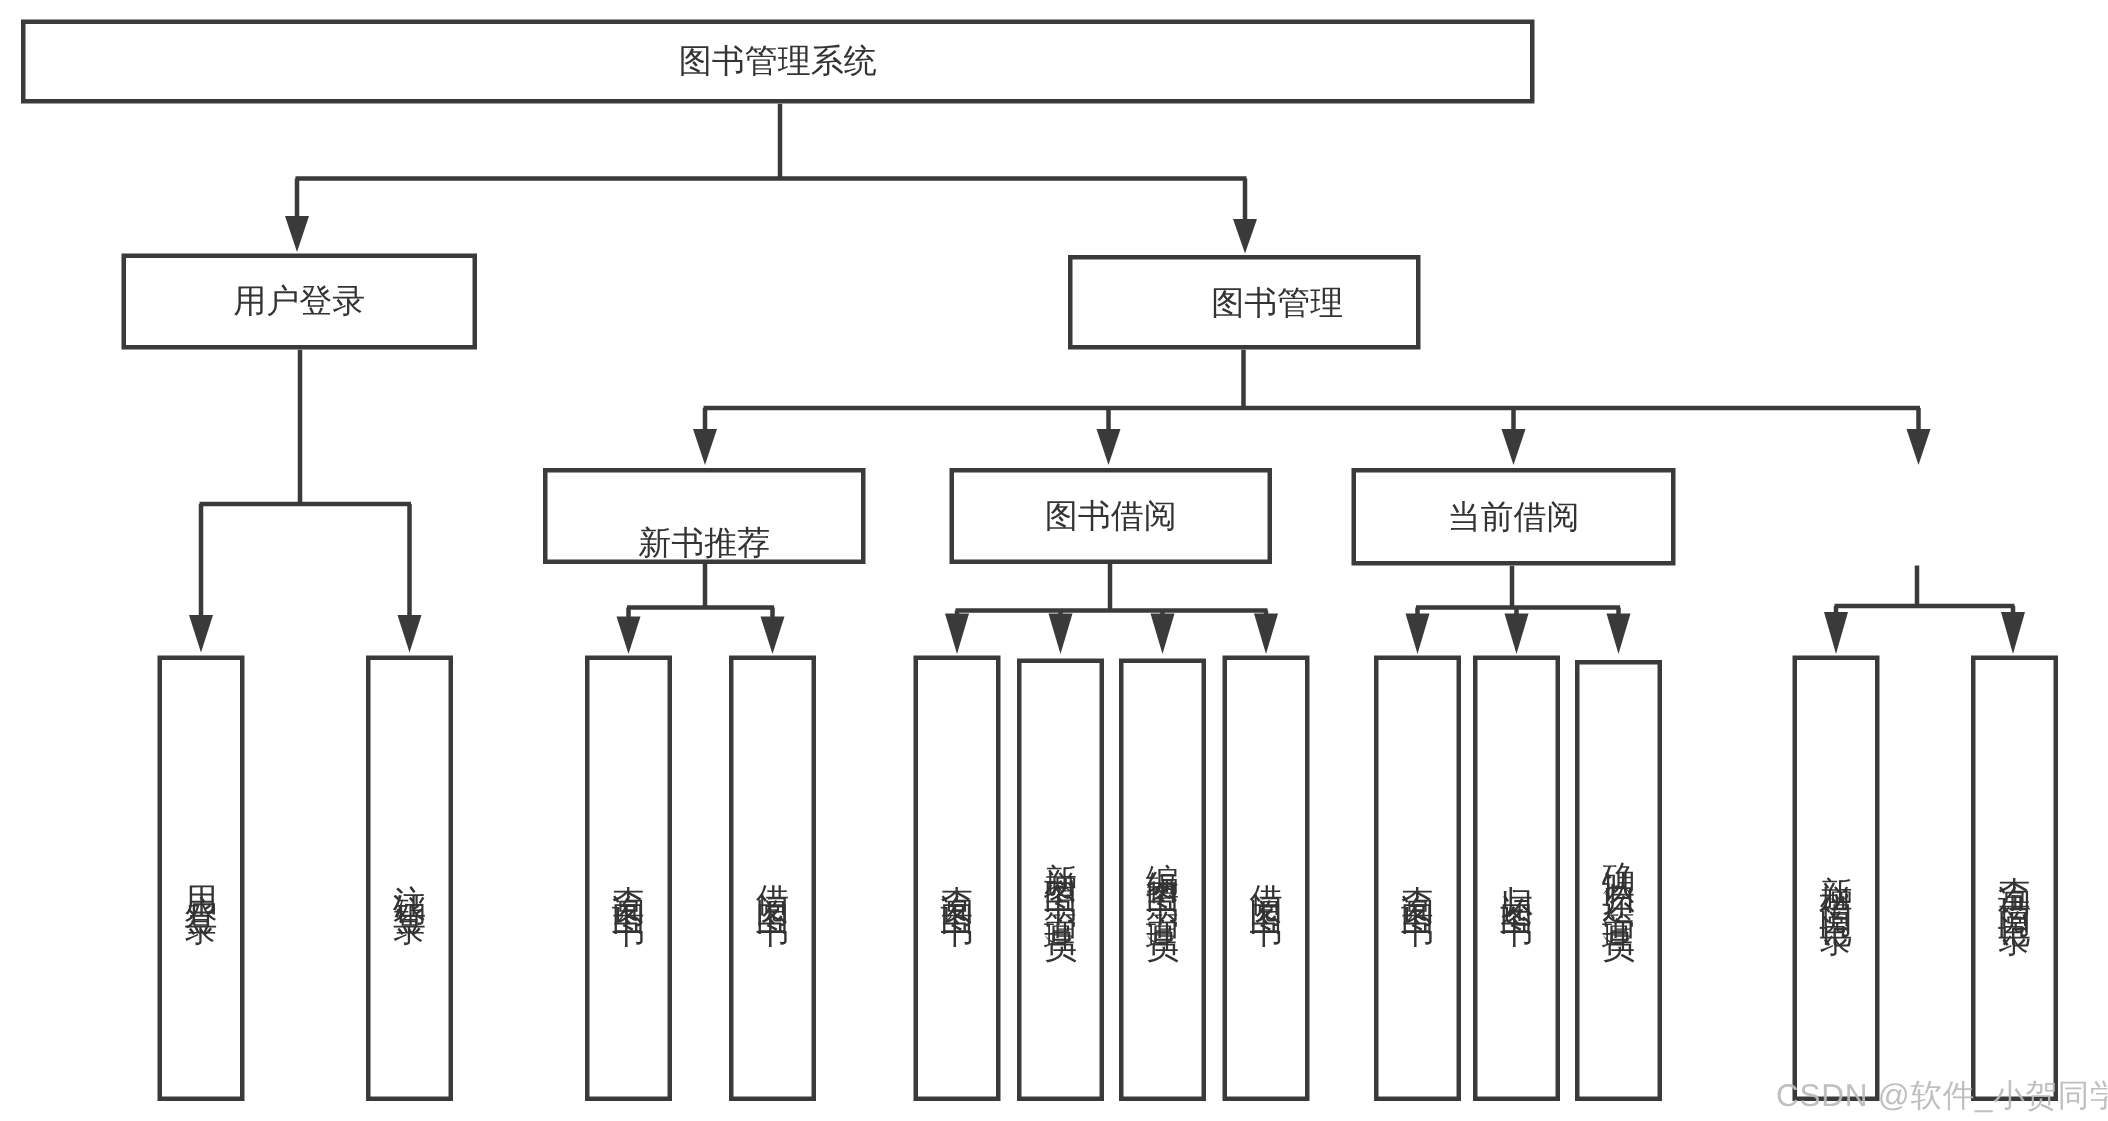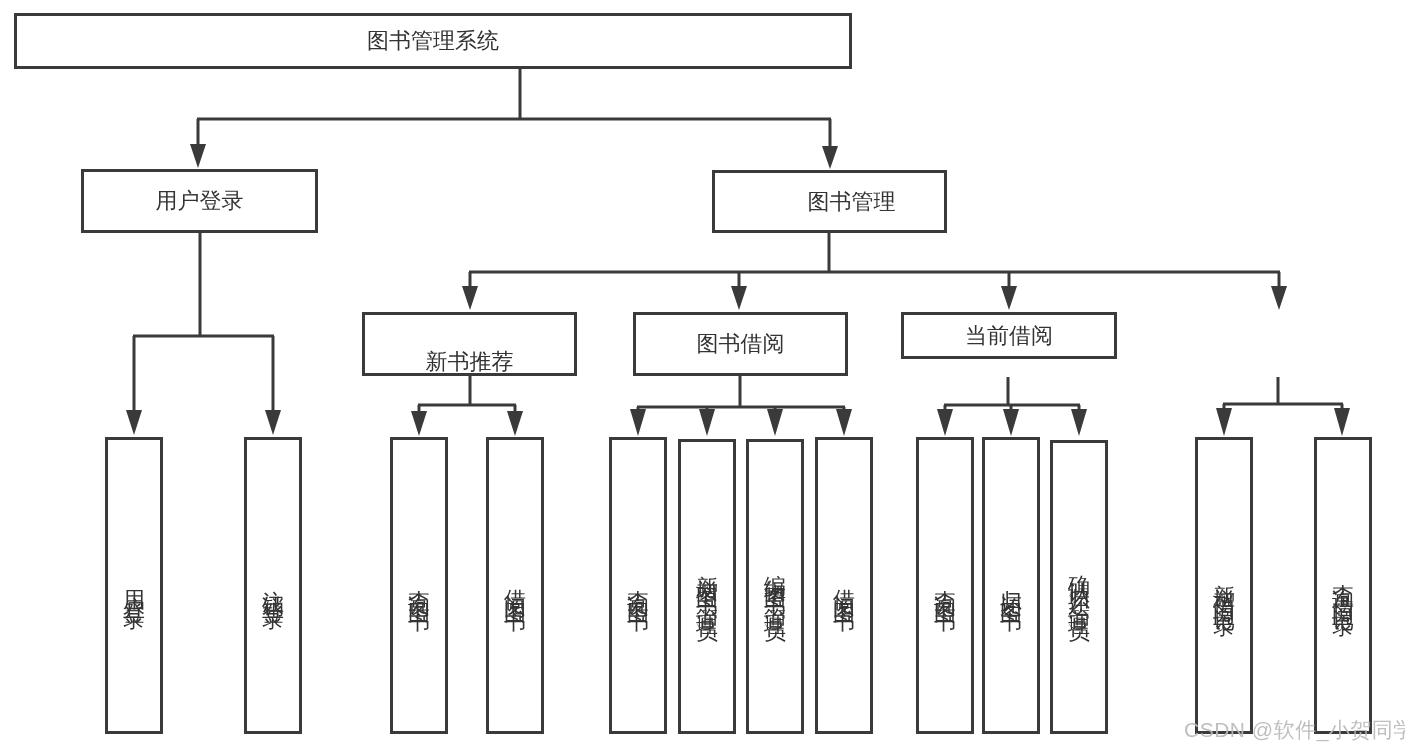--- a/index.html
+++ b/index.html
@@ -101,21 +101,21 @@
       <polygon points="699,409 715,409 707,436" fill="#3a3a3a"></polygon>
       <polygon points="767,409 783,409 775,436" fill="#3a3a3a"></polygon>
       <polygon points="836,409 852,409 844,436" fill="#3a3a3a"></polygon>
       <polygon points="937,409 953,409 945,436" fill="#3a3a3a"></polygon>
       <polygon points="1003,409 1019,409 1011,436" fill="#3a3a3a"></polygon>
       <polygon points="1071,409 1087,409 1079,436" fill="#3a3a3a"></polygon>
       <polygon points="1216,408 1232,408 1224,436" fill="#3a3a3a"></polygon>
       <polygon points="1334,408 1350,408 1342,436" fill="#3a3a3a"></polygon>
     </svg>
 
-  <div class="node" style="left:14px; top:13px; width:838px; height:56px;">
+  <div class="node" style="left:14px; top:13px; width:1009px; height:56px;">
     <span class="node-label">图书管理系统</span>
   </div>
 
   <div class="node" style="left:81px; top:169px; width:237px; height:64px;">
     <span class="node-label">用户登录</span>
   </div>
   <div class="node" style="left:712px; top:170px; width:235px; height:63px;padding-left:44px;">
     <span class="node-label">图书管理</span>
   </div>
 
@@ -125,21 +125,21 @@
   <div class="node vert" style="left:244px; top:437px; width:58px; height:297px;">
     <span class="node-label">注销登录</span>
   </div>
 
   <div class="node" style="left:362px; top:312px; width:215px; height:64px;align-items:flex-end;">
     <span class="node-label">新书推荐</span>
   </div>
   <div class="node" style="left:633px; top:312px; width:215px; height:64px;">
     <span class="node-label">图书借阅</span>
   </div>
-  <div class="node" style="left:901px; top:312px; width:216px; height:47px;">
+  <div class="node" style="left:901px; top:312px; width:216px; height:65px;">
     <span class="node-label">当前借阅</span>
   </div>
 
   <div class="node vert" style="left:390px; top:437px; width:58px; height:297px;">
     <span class="node-label">查询图书</span>
   </div>
   <div class="node vert" style="left:486px; top:437px; width:58px; height:297px;">
     <span class="node-label">借阅图书</span>
   </div>
 

